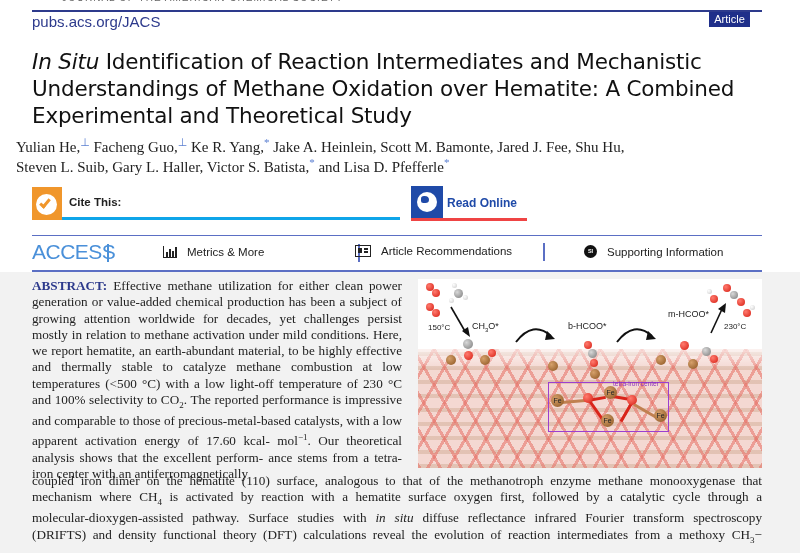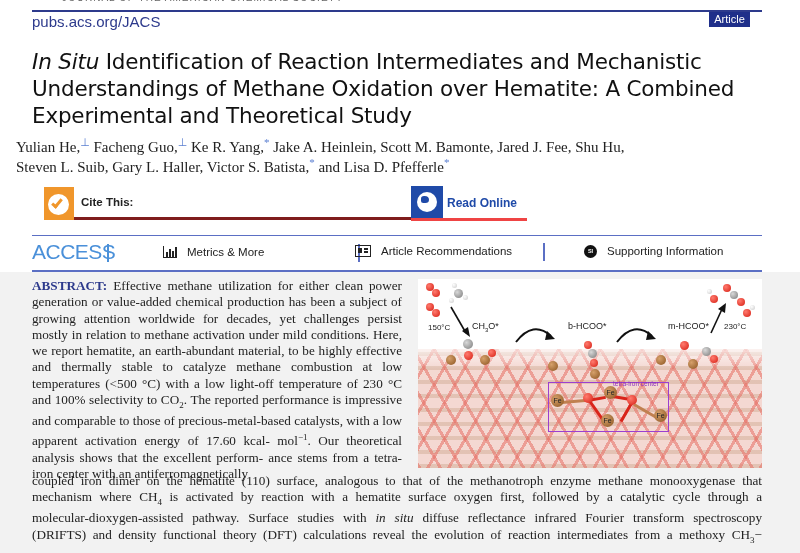--- a/index.html
+++ b/index.html
@@ -11,38 +11,38 @@
   .top-rule { position: absolute; left: 32px; top: 10px; width: 730px; height: 2px; background: #2d3a8c; }
   .pubs-url { position: absolute; left: 32px; top: 13px; font-family: "Liberation Sans", sans-serif; font-size: 15px; color: #2d3a8c; }
   .article-badge { position: absolute; left: 709px; top: 12px; width: 41px; height: 15px; background: #1f2f8a; color: #fff; font-family: "Liberation Sans", sans-serif; font-size: 11px; text-align: center; line-height: 15px; }
 
   .title { position: absolute; left: 32px; top: 48px; width: 740px; font-family: "DejaVu Sans", sans-serif; font-size: 21.5px; line-height: 27px; color: #111; font-weight: normal; letter-spacing: -0.2px; }
   .title em { font-style: italic; }
 
   .authors { position: absolute; left: 16px; top: 137px; width: 740px; font-size: 15px; line-height: 20px; color: #222; }
   .authors .sup { color: #5a7fd1; font-size: 11px; vertical-align: super; line-height: 0; }
 
-  .cite-box { position: absolute; left: 44px; top: 187px; width: 368px; height: 33px; border-bottom: 3px solid #7f1d1d; padding-left: 17px; }
+  .cite-box { position: absolute; left: 32px; top: 187px; width: 368px; height: 33px; border-bottom: 3px solid #0ea5e9; padding-left: 17px; }
   .cite-icon { position: absolute; left: 0; top: 0; width: 30px; height: 33px; background: #f0962b; }
   .cite-icon .circ { position: absolute; left: 4px; top: 7px; width: 21px; height: 21px; border-radius: 50%; background: #fff; }
   .cite-icon .check { position: absolute; left: 10px; top: 10px; width: 6px; height: 11px; border-right: 3px solid #f0962b; border-bottom: 3px solid #f0962b; transform: rotate(40deg); }
   .cite-label { position: absolute; left: 37px; top: 9px; font-family: "Liberation Sans", sans-serif; font-size: 11.5px; font-weight: bold; color: #222; }
   .cite-ref { position: absolute; left: 100px; top: 9px; font-family: "Liberation Sans", sans-serif; font-size: 11.5px; color: #2d3a8c; }
   .cite-ref em { font-style: italic; }
 
   .read-online { position: absolute; left: 411px; top: 186px; width: 116px; height: 35px; border-bottom: 3px solid #ef4444; }
   .read-icon { position: absolute; left: 0; top: 0; width: 32px; height: 32px; background: #1f4aa8; }
   .read-icon .globe { position: absolute; left: 6px; top: 6px; width: 20px; height: 20px; border-radius: 50%; background: #fff; }
   .read-icon .land { position: absolute; left: 10px; top: 10px; width: 8px; height: 7px; background: #1f4aa8; border-radius: 40% 60% 50% 30%; }
   .read-label { position: absolute; left: 36px; top: 10px; font-family: "Liberation Sans", sans-serif; font-size: 12px; font-weight: bold; color: #1f4aa8; }
 
   .access-bar { position: absolute; left: 32px; top: 235px; width: 730px; height: 37px; border-top: 1.5px solid #5b6fc4; border-bottom: 2px solid #5b6fc4; }
   .access-title { position: absolute; left: 0; top: 4px; font-family: "Liberation Sans", sans-serif; font-size: 21px; color: #4a90d9; letter-spacing: -0.5px; }
   .access-sep { position: absolute; left: 75px; top: 8px; width: 2px; height: 18px; background: #4a90d9; }
-  .tab { position: absolute; top: 10px; font-family: "Liberation Sans", sans-serif; font-size: 11.5px; color: #222; display: flex; align-items: flex-start; gap: 10px; }
+  .tab { position: absolute; top: 10px; font-family: "Liberation Sans", sans-serif; font-size: 11.5px; color: #222; display: flex; align-items: center; gap: 10px; }
   .tab .ico { display: inline-block; }
   .divider { position: absolute; top: 8px; width: 1.5px; height: 18px; background: #5b6fc4; }
   .bars-ico { width: 14px; height: 12px; position: relative; border-bottom: 1.5px solid #222; border-left: 1.5px solid #222; }
   .bars-ico i { position: absolute; bottom: 0; width: 2px; background: #222; }
   .rec-ico { width: 16px; height: 12px; border: 1.5px solid #222; position: relative; }
   .rec-ico i { position: absolute; background: #222; }
   .si-ico { width: 13px; height: 13px; border-radius: 50%; background: #111; color: #fff; font-size: 5.5px; text-align: center; line-height: 13px; font-weight: bold; }
 
   .abstract-area { position: absolute; left: 0; top: 272px; width: 800px; height: 281px; background: #f2f2f2; }
   .abstract-text { position: absolute; left: 32px; top: 278px; width: 370px; font-size: 13.2px; line-height: 16.3px; text-align: justify; color: #222; }
@@ -225,21 +225,21 @@
   <svg class="arrow-curve" style="left:95px;top:43px;" width="44" height="24">
     <path d="M3 20 Q 20 -2 38 14" fill="none" stroke="#111" stroke-width="2"></path>
     <polygon points="34,9 42,17 32,18" fill="#111"></polygon>
   </svg>
   <span class="lbl-md" style="left:150px;top:42px;">b-HCOO*</span>
 
   <svg class="arrow-curve" style="left:196px;top:43px;" width="44" height="24">
     <path d="M3 20 Q 20 -2 38 14" fill="none" stroke="#111" stroke-width="2"></path>
     <polygon points="34,9 42,17 32,18" fill="#111"></polygon>
   </svg>
-  <span class="lbl-md" style="left:250px;top:42px;">m-HCOO*</span>
+  <span class="lbl-md" style="left:250px;top:30px;">m-HCOO*</span>
 
   <svg class="arrow-curve" style="left:290px;top:22px;" width="20" height="34">
     <line x1="3" y1="32" x2="15" y2="6" stroke="#111" stroke-width="1.6"></line>
     <polygon points="10,8 18,2 17,12" fill="#111"></polygon>
   </svg>
   <span class="lbl-sm" style="left:306px;top:43px;">230°C</span>
 
   <div class="atom o" style="left:292px;top:16px;width:8px;height:8px;"></div>
   <div class="atom h" style="left:289px;top:10px;width:5px;height:5px;"></div>
   <div class="atom o" style="left:305px;top:5px;width:8px;height:8px;"></div>

